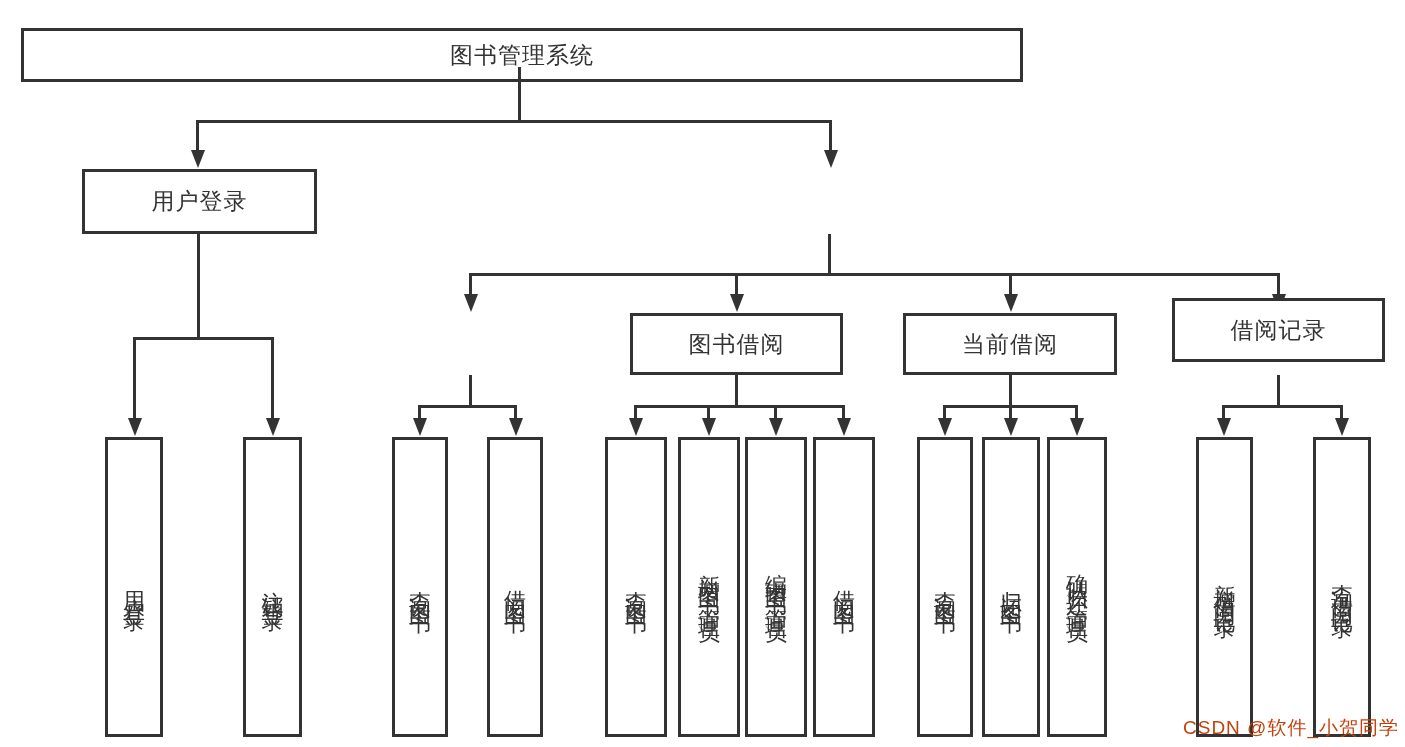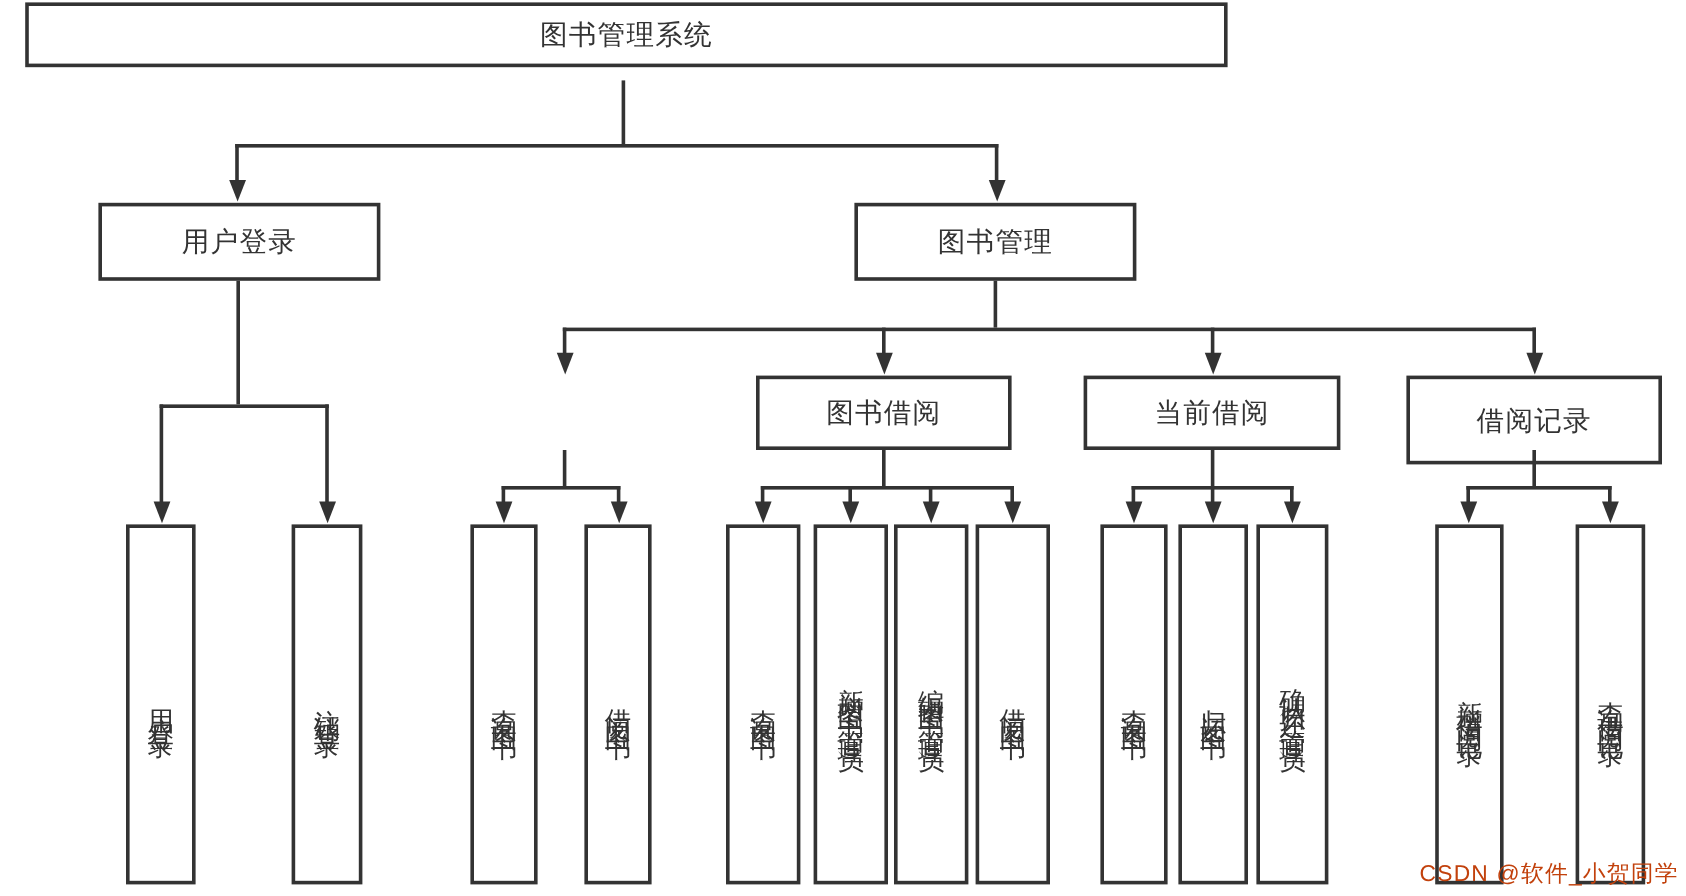--- a/index.html
+++ b/index.html
@@ -61,45 +61,44 @@
     color:#c2410c;
     white-space:nowrap;
     letter-spacing:1px;
   }
 </style>
 </head>
 <body>
 
 <div id="canvas">
 
-  <div class="box hbox" style="left:21px;top:2px;width:1002px;height:54px;">图书管理系统</div>
+  <div class="box hbox" style="left:21px;top:28px;width:1002px;height:54px;">图书管理系统</div>
 
   <div class="line" style="left:518px;top:67px;width:3px;height:53px;"></div>
   <div class="line" style="left:196px;top:120px;width:636px;height:3px;"></div>
   <div class="arrow" style="left:196px;top:120px;height:31px;"></div>
   <div class="arrow" style="left:829px;top:120px;height:31px;"></div>
 
   <div class="box hbox" style="left:82px;top:169px;width:235px;height:65px;">用户登录</div>
-  <div class="box hbox" style="left:712px;top:169px;width:235px;height:65px;">图书管理</div>
 
   <div class="line" style="left:197px;top:234px;width:3px;height:103px;"></div>
   <div class="line" style="left:133px;top:337px;width:141px;height:3px;"></div>
   <div class="arrow" style="left:133px;top:337px;height:82px;"></div>
   <div class="arrow" style="left:271px;top:337px;height:82px;"></div>
 
   <div class="line" style="left:828px;top:234px;width:3px;height:39px;"></div>
   <div class="line" style="left:469px;top:273px;width:811px;height:3px;"></div>
   <div class="arrow" style="left:469px;top:273px;height:22px;"></div>
   <div class="arrow" style="left:735px;top:273px;height:22px;"></div>
   <div class="arrow" style="left:1009px;top:273px;height:22px;"></div>
   <div class="arrow" style="left:1277px;top:273px;height:22px;"></div>
 
   <div class="box hbox" style="left:630px;top:313px;width:213px;height:62px;">图书借阅</div>
   <div class="box hbox" style="left:903px;top:313px;width:214px;height:62px;">当前借阅</div>
-  <div class="box hbox" style="left:1172px;top:313px;width:213px;height:74px;font-family:Liberation Serif, serif;">借阅记录</div>
+  <div class="box hbox" style="left:1172px;top:298px;width:213px;height:64px;font-family:Liberation Serif, serif;">借阅记录</div>
 
   <div class="line" style="left:469px;top:375px;width:3px;height:30px;"></div>
   <div class="line" style="left:418px;top:405px;width:99px;height:3px;"></div>
   <div class="arrow" style="left:418px;top:405px;height:14px;"></div>
   <div class="arrow" style="left:514px;top:405px;height:14px;"></div>
 
   <div class="line" style="left:735px;top:375px;width:3px;height:30px;"></div>
   <div class="line" style="left:634px;top:405px;width:211px;height:3px;"></div>
   <div class="arrow" style="left:634px;top:405px;height:14px;"></div>
   <div class="arrow" style="left:707px;top:405px;height:14px;"></div>

